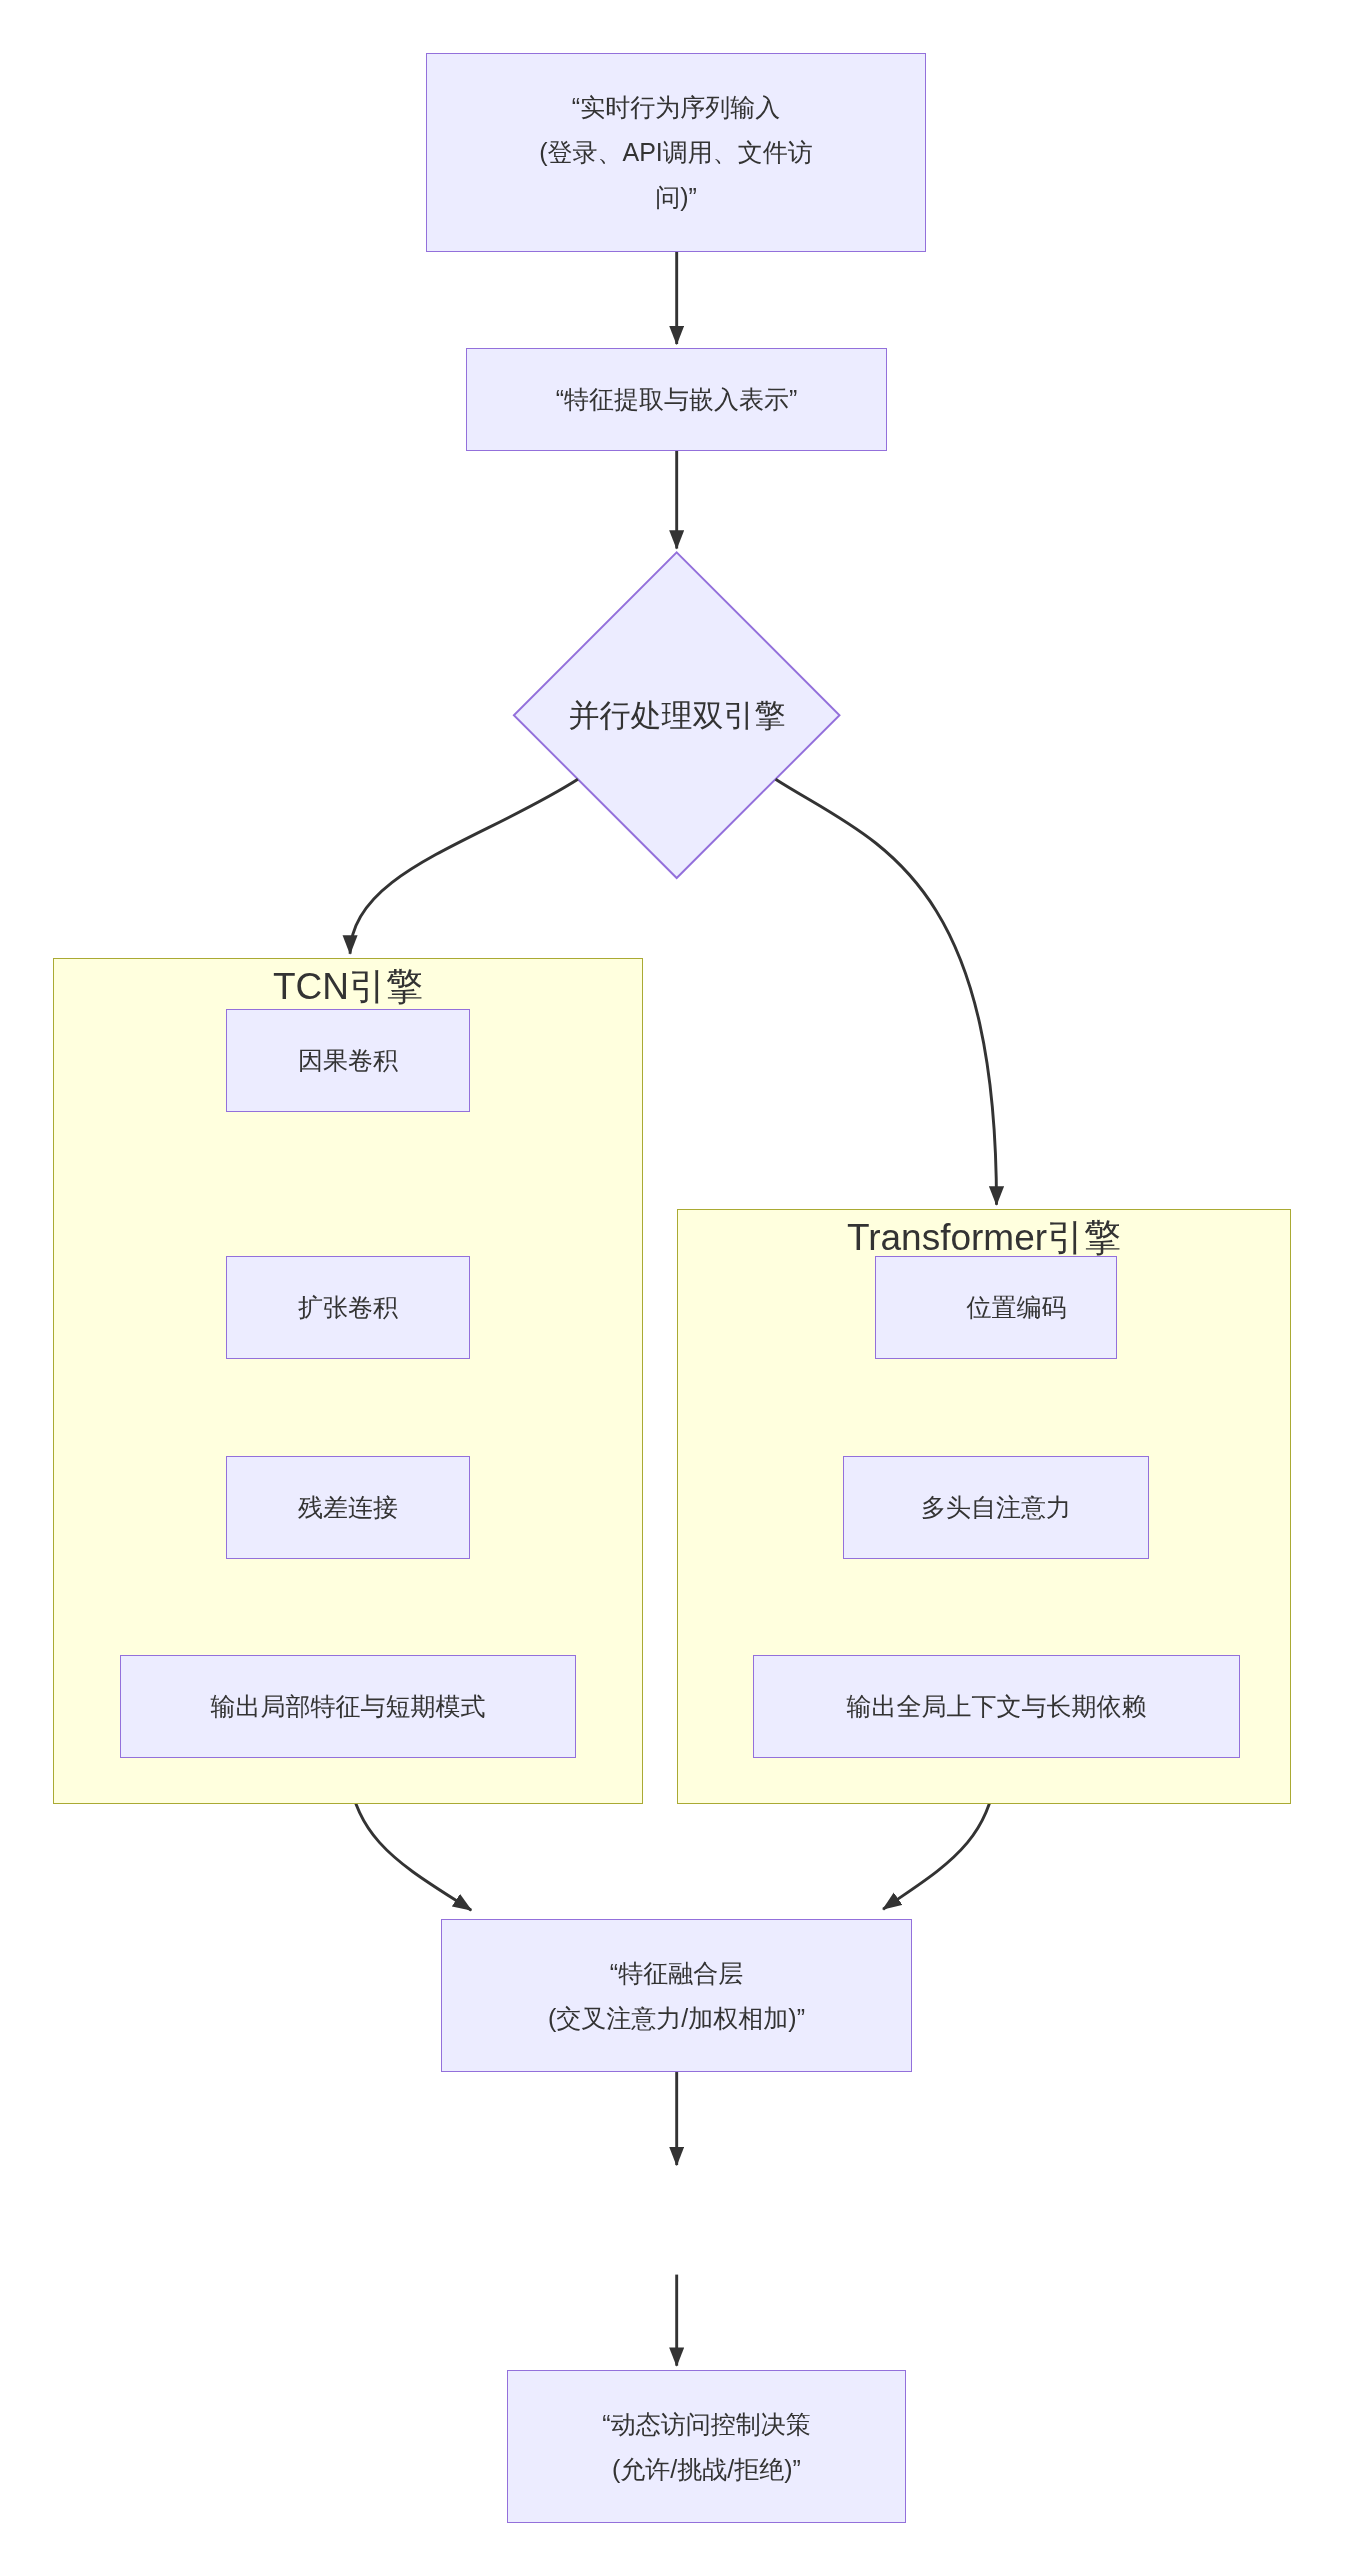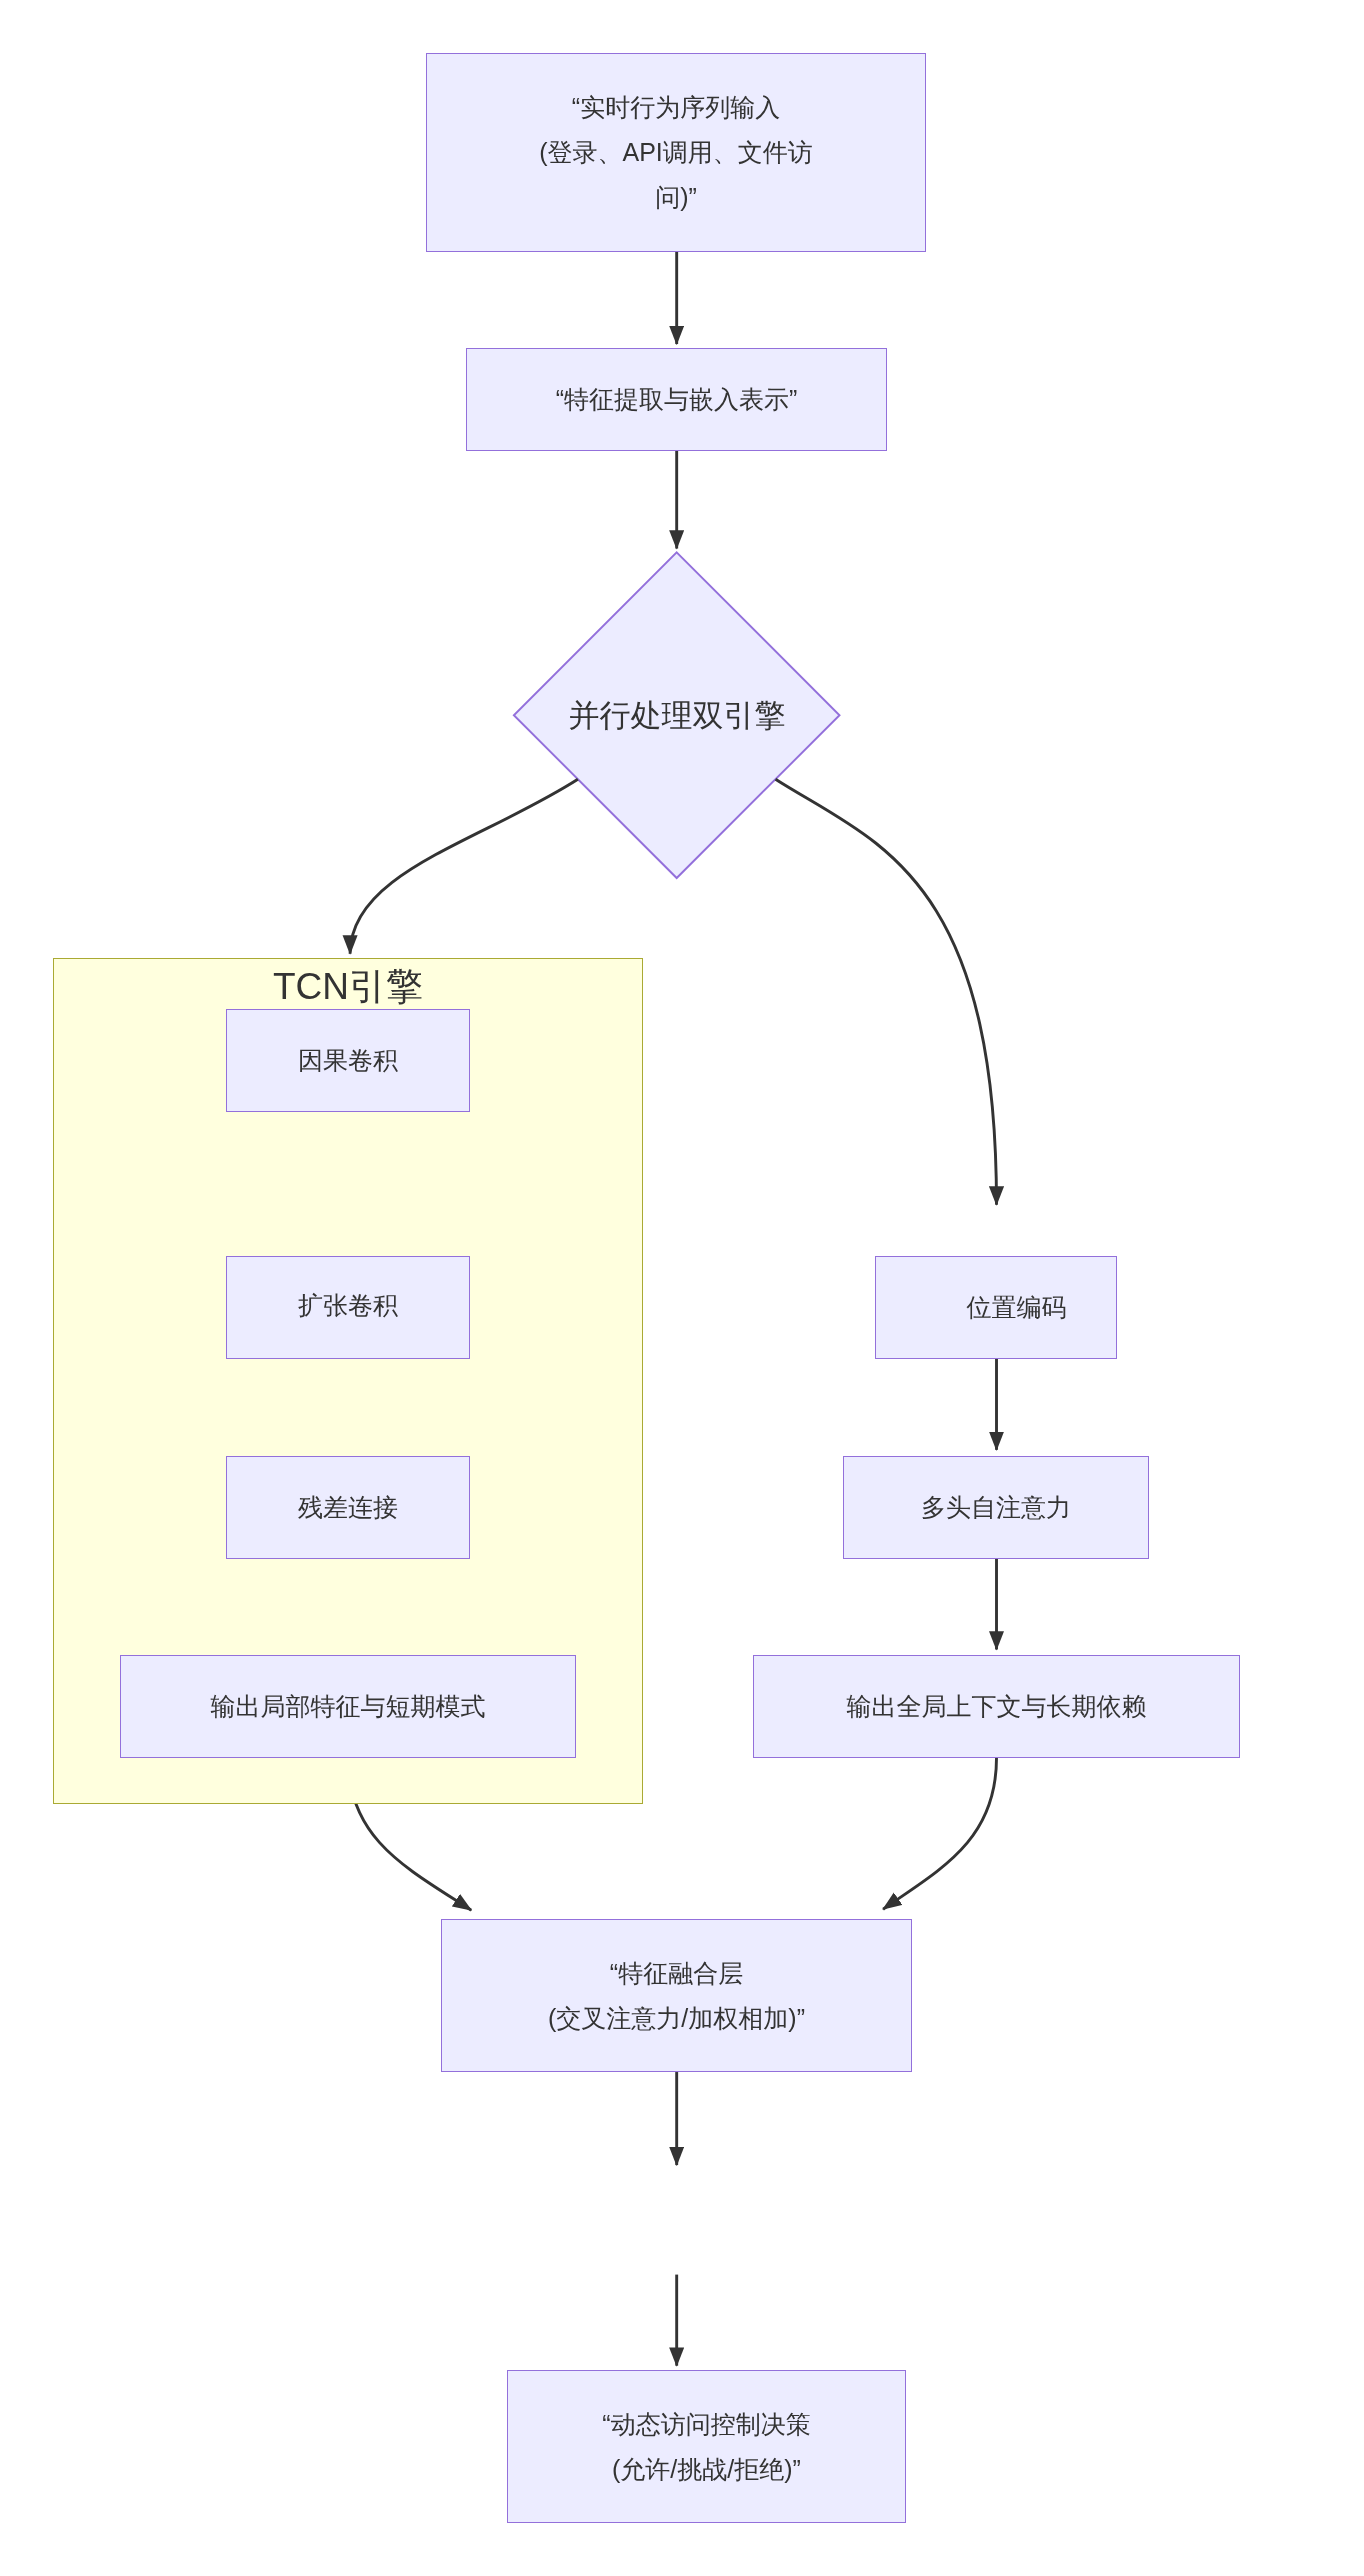--- a/index.html
+++ b/index.html
@@ -89,32 +89,35 @@
     <path class="edge" d="M 1028 1814 C 1028 1900, 968 1930, 911 1970" marker-end="url(#arrow)"></path>
 
     <path class="edge" d="M 698 2138 L 698 2234" marker-end="url(#arrow)"></path>
     <path class="edge" d="M 698 2347 L 698 2441" marker-end="url(#arrow)"></path>
   </svg>
 
   <div class="cluster" style="left:53px;top:958px;width:590px;height:846px;">
     <div class="cluster-label">TCN引擎</div>
   </div>
 
+  <div class="cluster" style="left:677px;top:1209px;width:614px;height:595px;">
+    <div class="cluster-label">Transformer引擎</div>
+  </div>
 
   <div class="node" style="left:426px;top:53px;width:500px;height:199px;">“实时行为序列输入
 (登录、API调用、文件访
 问)”</div>
 
   <div class="node" style="left:466px;top:348px;width:421px;height:103px;">“特征提取与嵌入表示”</div>
 
   <div class="diamond-label" style="left:514px;top:552px;width:326px;height:326px;">并行处理双引擎</div>
 
   <div class="node" style="left:226px;top:1009px;width:244px;height:103px;">因果卷积</div>
 
-  <div class="node" style="left:226px;top:1256px;width:244px;height:103px;font-family:Liberation Mono, monospace;">扩张卷积</div>
+  <div class="node" style="left:226px;top:1256px;width:244px;height:103px;">扩张卷积</div>
 
   <div class="node" style="left:226px;top:1456px;width:244px;height:103px;">残差连接</div>
 
   <div class="node" style="left:120px;top:1655px;width:456px;height:103px;">输出局部特征与短期模式</div>
 
   <div class="node" style="left:875px;top:1256px;width:242px;height:103px;padding-left:41px;">位置编码</div>
 
   <div class="node" style="left:843px;top:1456px;width:306px;height:103px;">多头自注意力</div>
 
   <div class="node" style="left:753px;top:1655px;width:487px;height:103px;">输出全局上下文与长期依赖</div>

